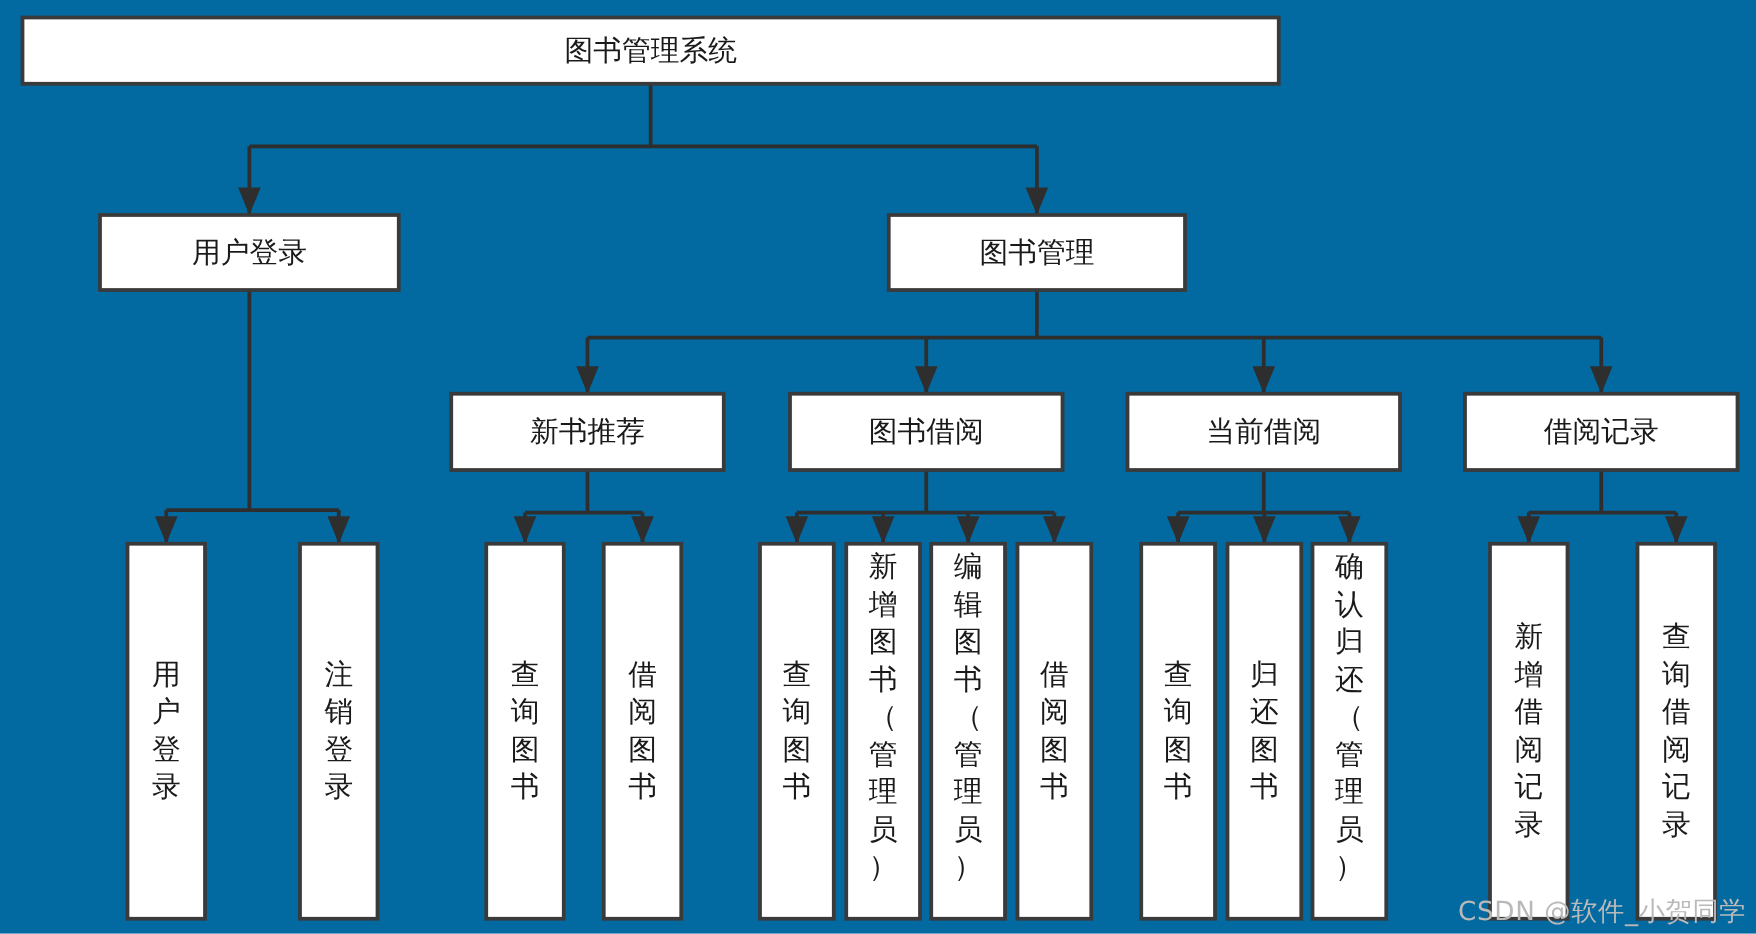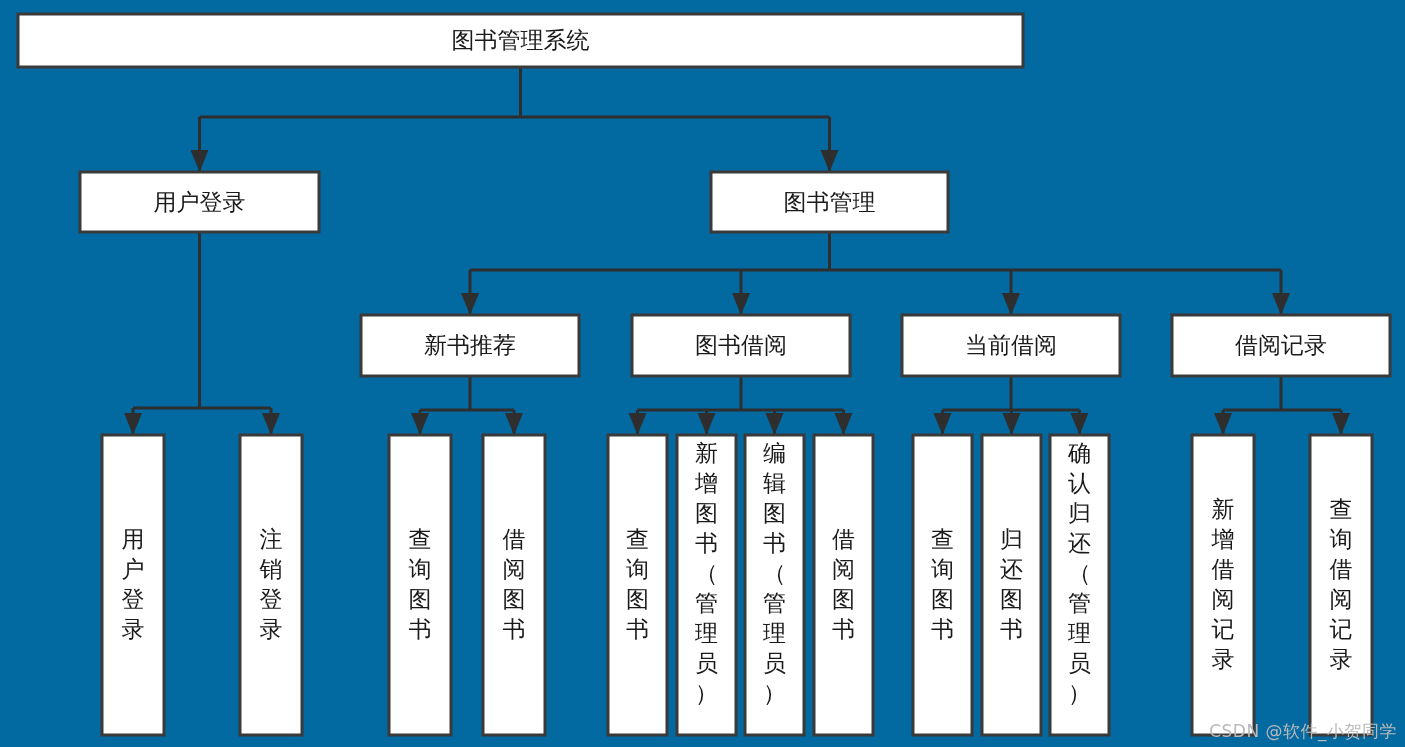--- a/index.html
+++ b/index.html
@@ -51,21 +51,21 @@
     font-family: "DejaVu Sans", "Liberation Sans", sans-serif;
     font-size: 23px;
     fill: #1a1a1a;
     text-anchor: middle;
   }
   .watermark {
     position: absolute;
     right: 8px;
     bottom: 4px;
     font-family: "DejaVu Sans", "Liberation Sans", sans-serif;
-    font-size: 17px;
+    font-size: 21px;
     color: #b9b9b9;
     white-space: nowrap;
     letter-spacing: 0.5px;
     pointer-events: none;
   }
 </style>
 </head>
 <body>
 
 <div id="diagram-root">

